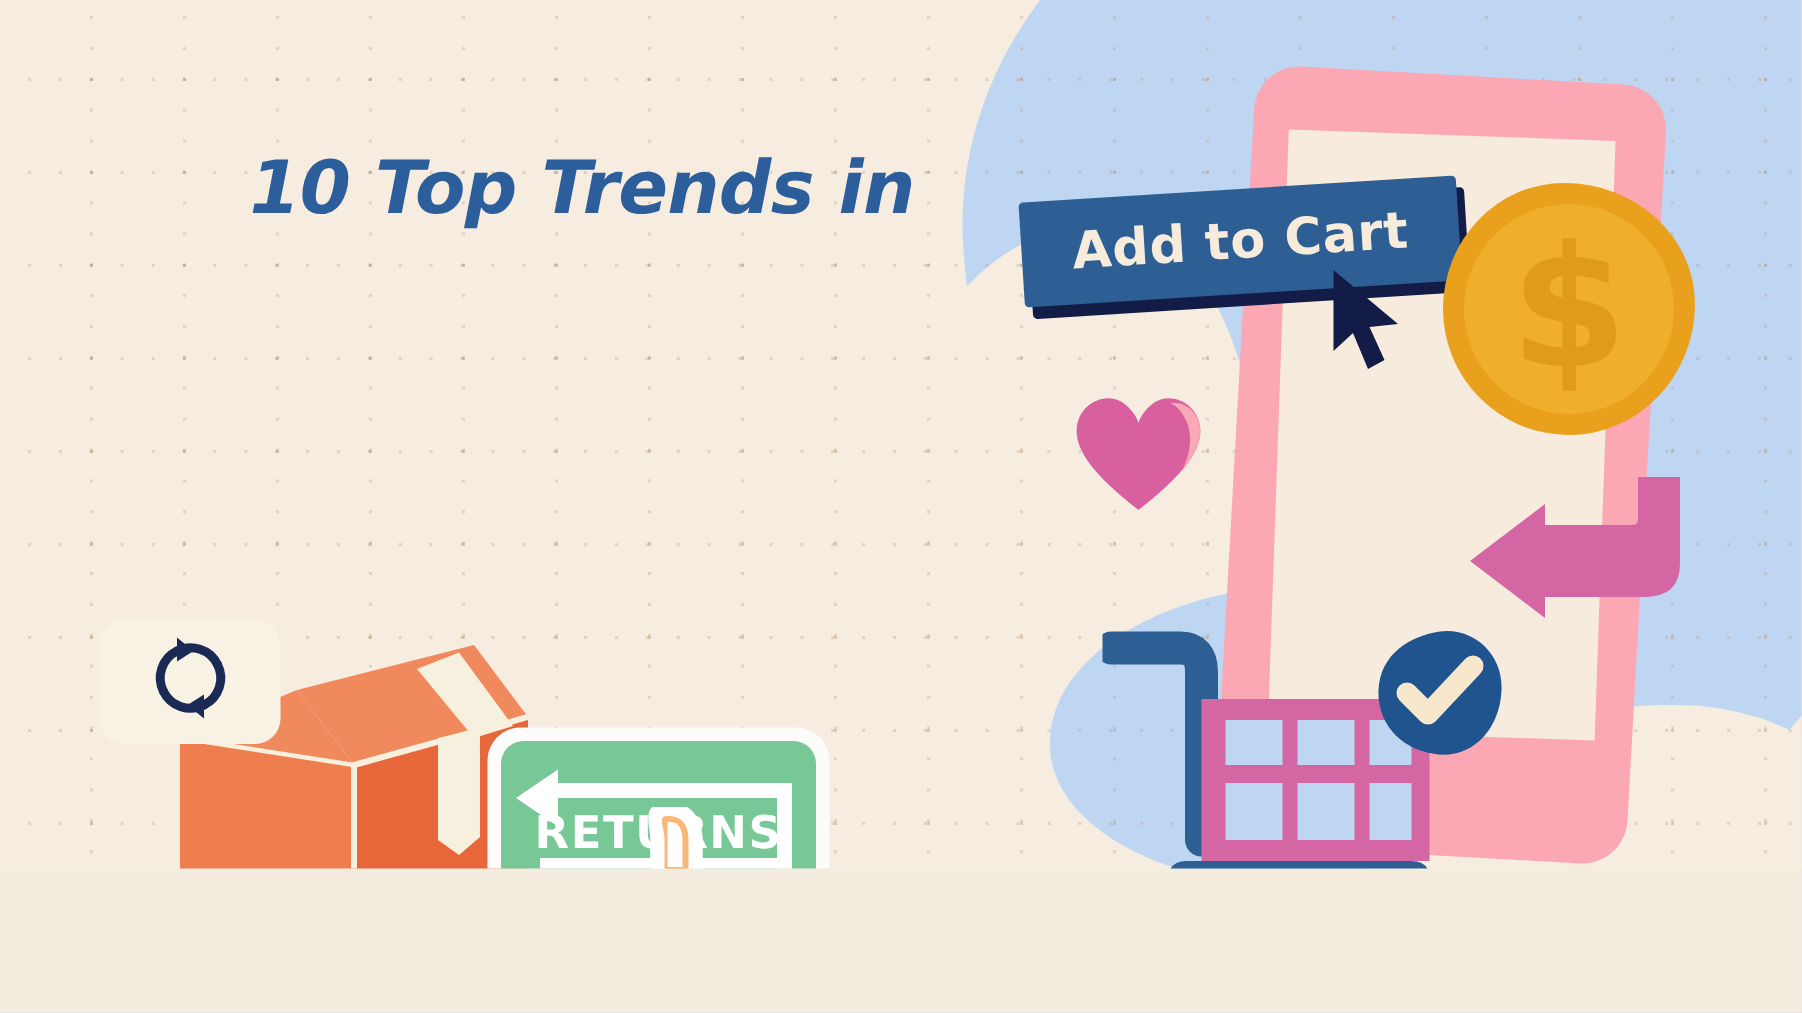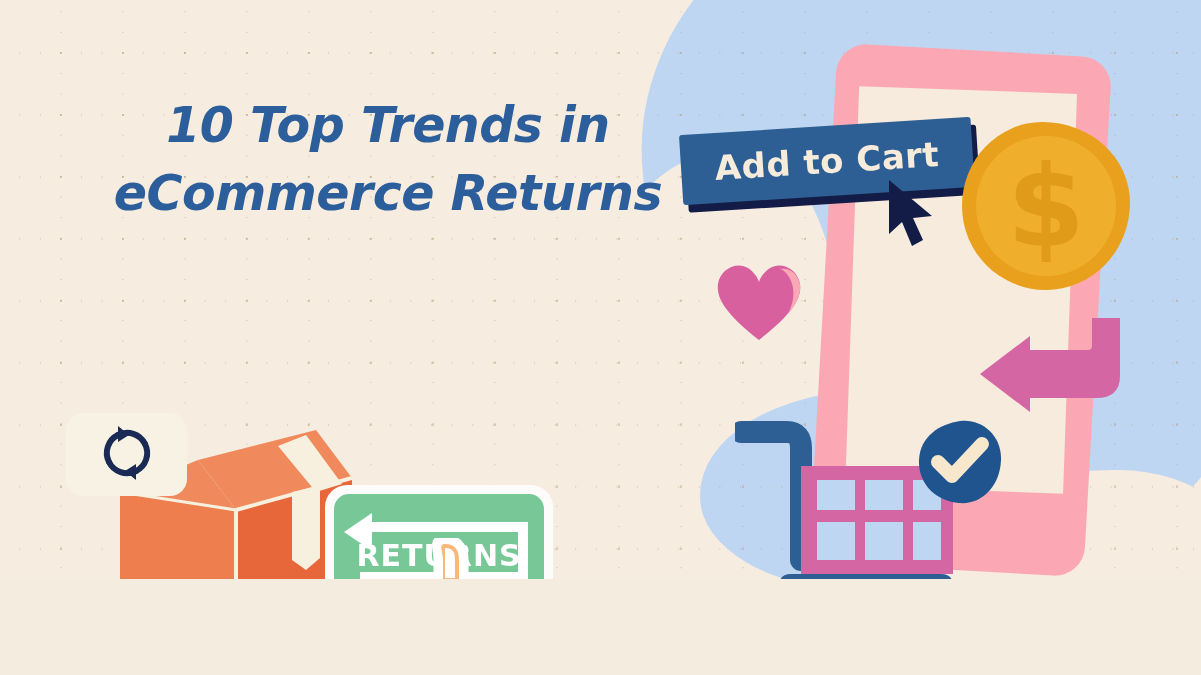--- a/index.html
+++ b/index.html
@@ -246,21 +246,20 @@
 
   <div class="blob-blue"></div>
   <div class="blob-cream"></div>
   <div class="blob-blue-low"></div>
   <div class="blob-cream-2"></div>
   <div class="dots-fine"></div>
   <div class="dots-coarse"></div>
 
   <div class="headline">
     <span class="ln">10 Top Trends in</span>
-    <span class="ln">eCommerce Returns</span>
   </div>
 
   <div class="phone">
     <div class="phone-screen"></div>
   </div>
 
   <div class="heart">
     <svg width="86" height="80" viewBox="0 0 86 80">
       <path d="M43 78 C 10 52, 0 36, 2 22 C 4 7, 21 -1, 32 6 C 38 10, 42 16, 43 20 C 44 16, 48 10, 54 6 C 65 -1, 82 7, 84 22 C 86 36, 76 52, 43 78 Z" fill="#d9609f"></path>
       <path d="M64 7 C 74 5, 83 13, 84 23 C 85 33, 80 43, 72 52 C 78 40, 79 28, 75 19 C 72 12, 68 8, 64 7 Z" fill="#f9a8b6"></path>

